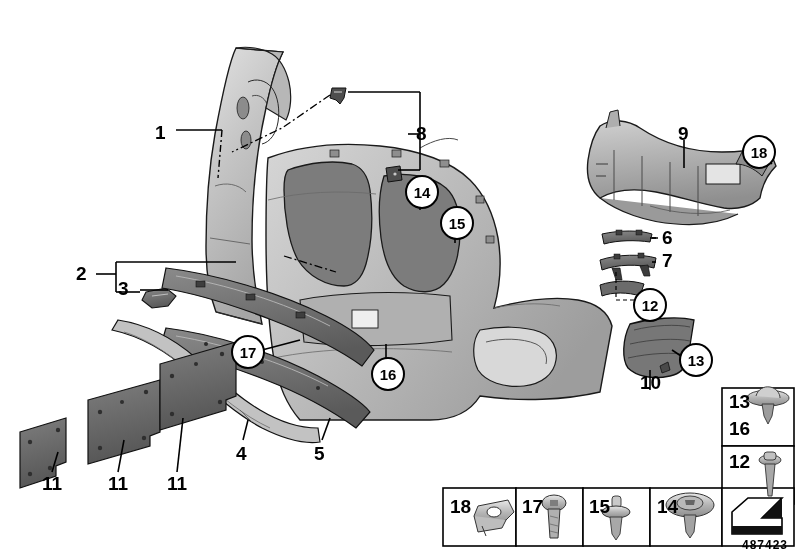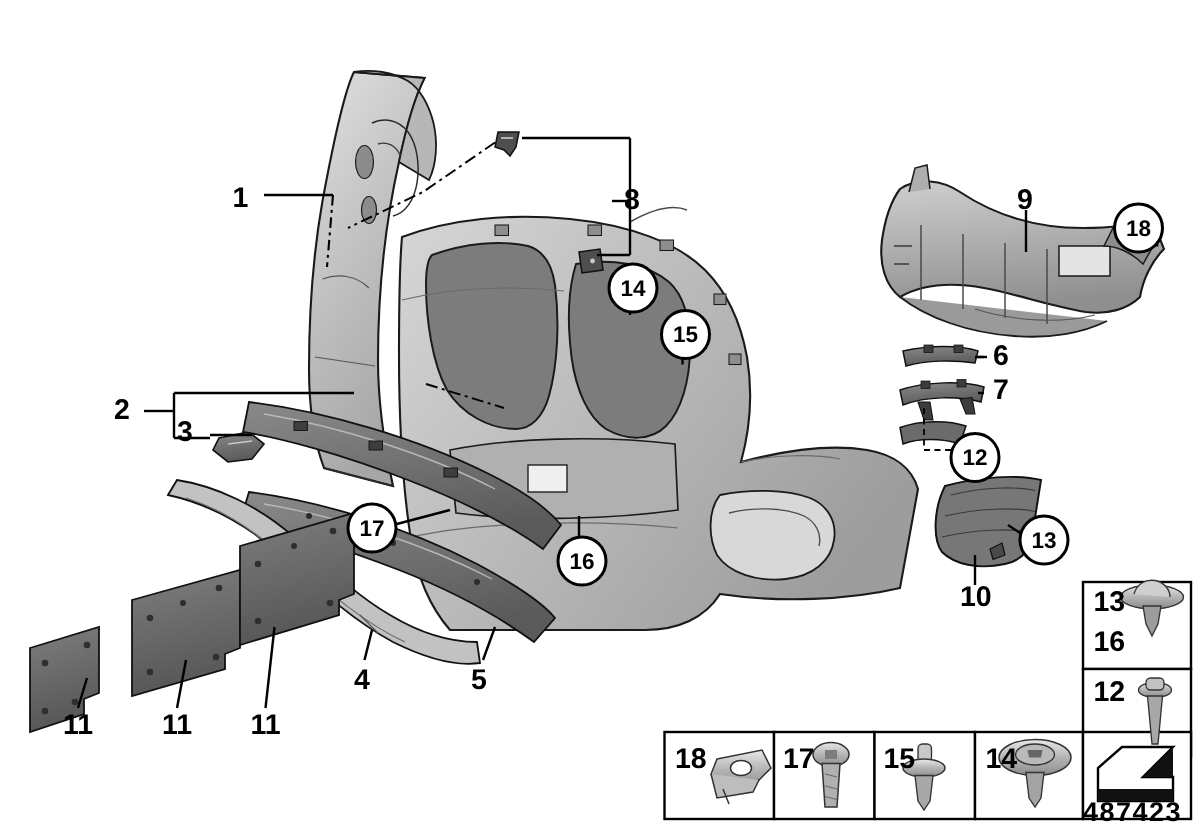--- a/index.html
+++ b/index.html
@@ -7,21 +7,21 @@
   body{width:800px;height:560px;overflow:hidden;
        font-family:"Liberation Sans",sans-serif;color:#000;}
   #stage{position:relative;width:800px;height:560px;background:#fff;}
   svg.layer{position:absolute;left:0;top:0;width:800px;height:560px;}
   .lbl{position:absolute;font-weight:bold;font-size:19px;line-height:1;
        color:#000;white-space:nowrap;}
   .circ{position:absolute;width:30px;height:30px;border:2px solid #000;
         border-radius:50%;background:#fff;display:flex;align-items:center;
         justify-content:center;font-weight:bold;font-size:15px;}
   .dnum{position:absolute;right:12px;bottom:8px;font-weight:bold;
-        font-size:18px;letter-spacing:1px;}
+        font-size:12px;letter-spacing:1px;}
   .legnum{position:absolute;font-weight:bold;font-size:19px;}
 </style>
 </head>
 <body>
 
 <div id="stage">
 
   <svg class="layer" viewBox="0 0 800 560">
     <defs>
       <linearGradient id="gBody" x1="0" y1="0" x2="0.4" y2="1">
@@ -269,21 +269,21 @@
 
   <div class="lbl" style="left:155px;top:123px;">1</div>
   <div class="lbl" style="left:76px;top:264px;">2</div>
   <div class="lbl" style="left:118px;top:279px;">3</div>
   <div class="lbl" style="left:236px;top:444px;">4</div>
   <div class="lbl" style="left:314px;top:444px;">5</div>
   <div class="lbl" style="left:662px;top:228px;">6</div>
   <div class="lbl" style="left:662px;top:251px;">7</div>
   <div class="lbl" style="left:416px;top:124px;">8</div>
   <div class="lbl" style="left:678px;top:124px;">9</div>
-  <div class="lbl" style="left:640px;top:373px;margin-top:16px;">10</div>
+  <div class="lbl" style="left:640px;top:373px;">10</div>
   <div class="lbl" style="left:42px;top:474px;">11</div>
   <div class="lbl" style="left:108px;top:474px;">11</div>
   <div class="lbl" style="left:167px;top:474px;">11</div>
 
   <div class="circ" style="left:633px;top:288px;">12</div>
   <div class="circ" style="left:679px;top:343px;">13</div>
   <div class="circ" style="left:405px;top:175px;">14</div>
   <div class="circ" style="left:440px;top:206px;">15</div>
   <div class="circ" style="left:371px;top:357px;">16</div>
   <div class="circ" style="left:231px;top:335px;">17</div>

